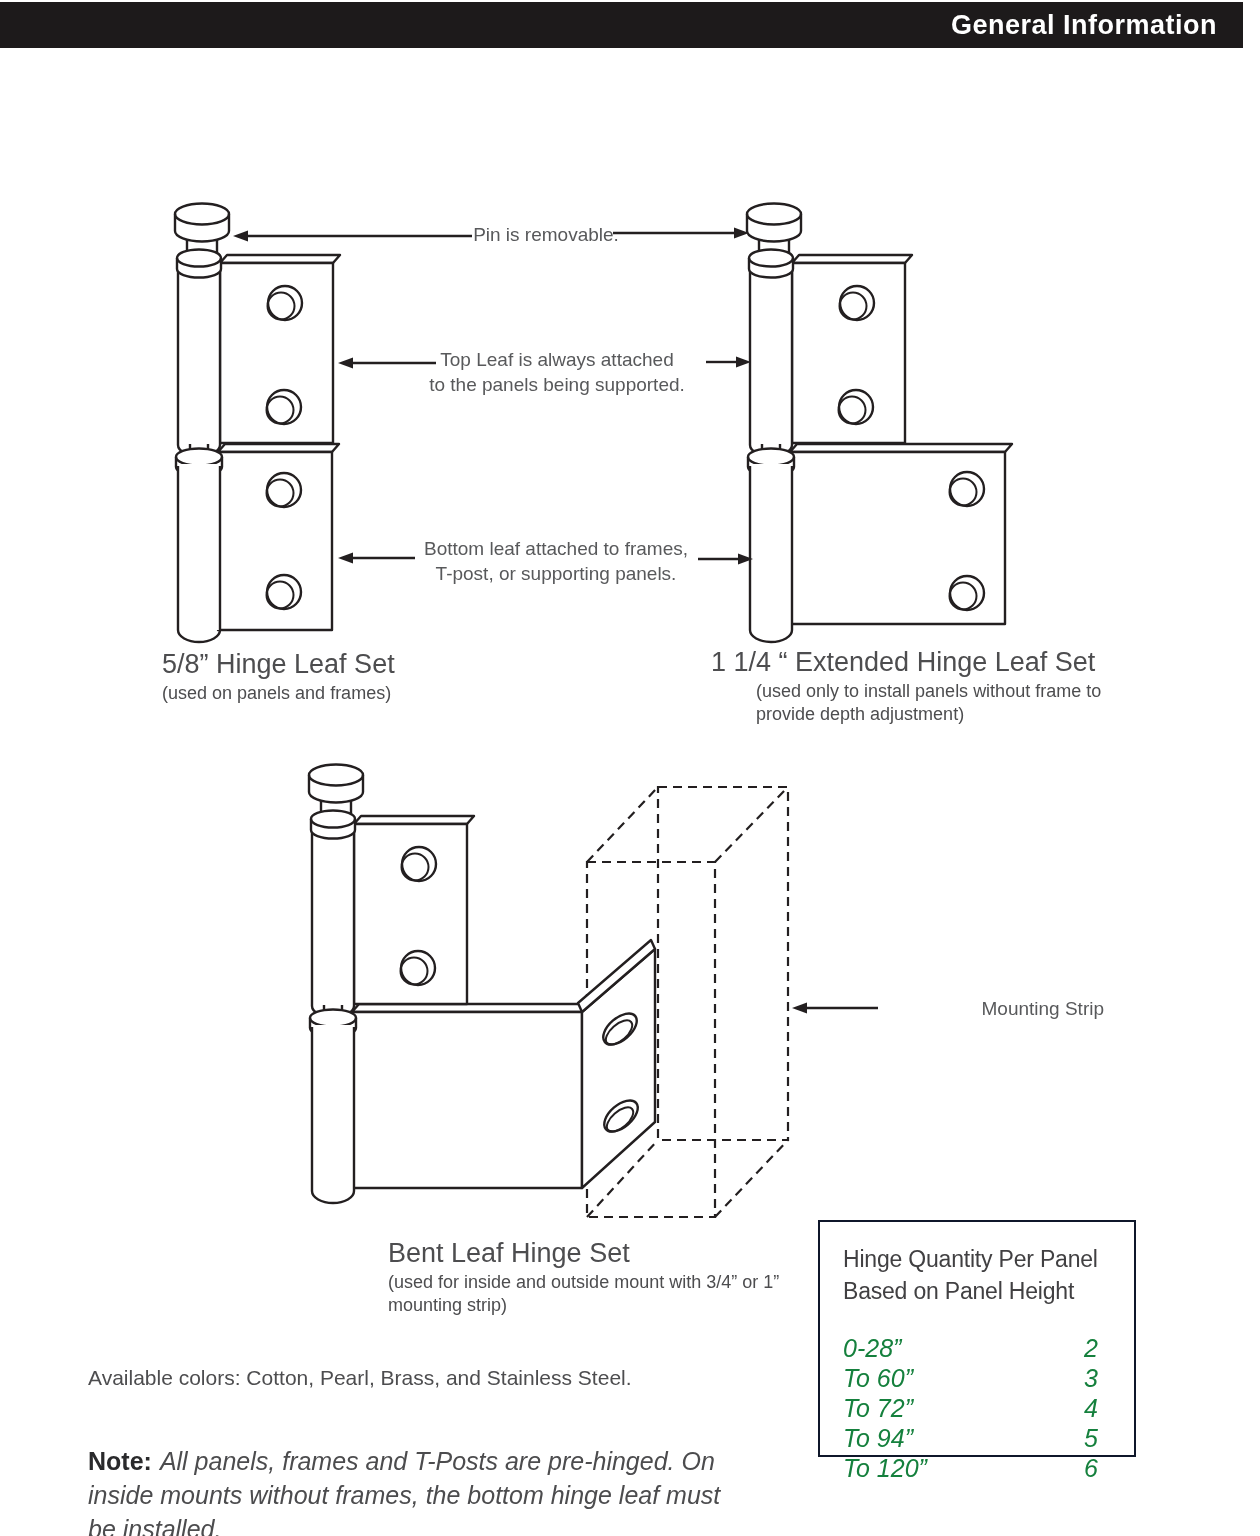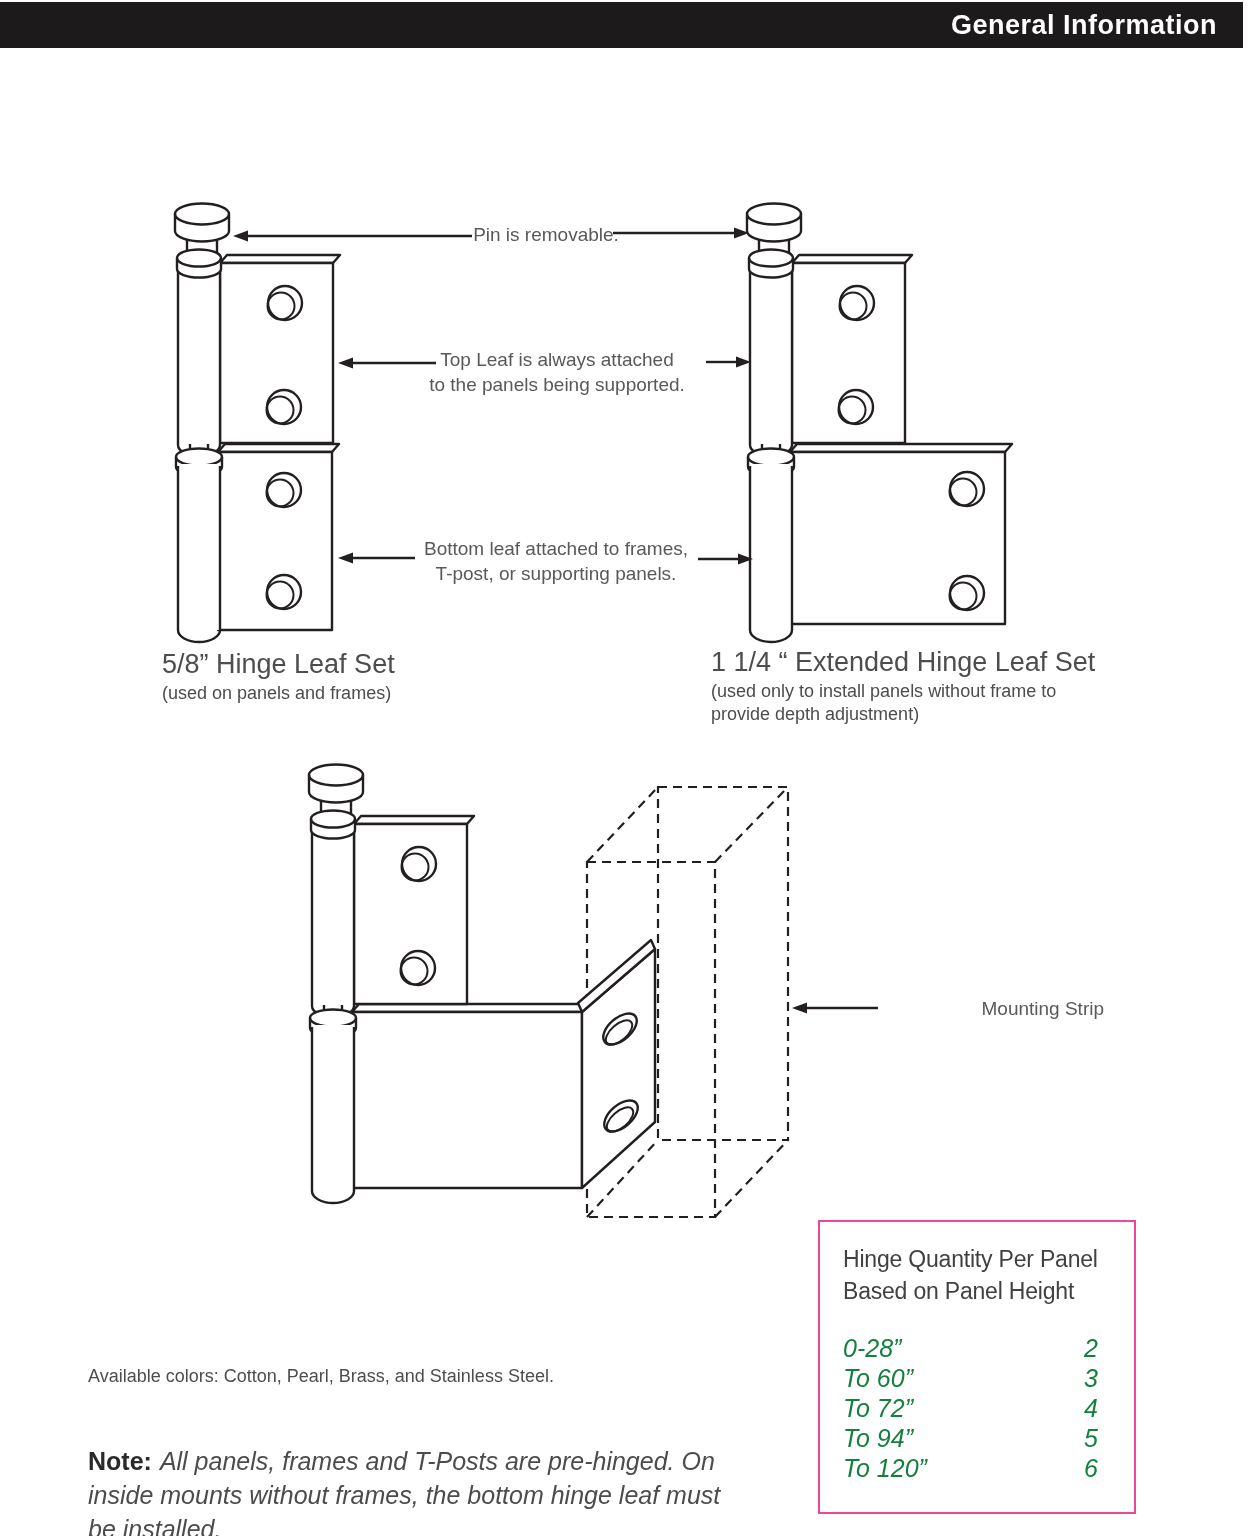--- a/index.html
+++ b/index.html
@@ -8,26 +8,26 @@
   .abs{position:absolute;}
   .headerbar{left:0;top:2px;width:1243px;height:46px;background:#1d1a1b;
              color:#ffffff;font-weight:bold;font-size:27px;line-height:46px;
              text-align:right;padding-right:26px;box-sizing:border-box;letter-spacing:.5px;}
   .pagetitle{left:60px;top:82px;font-size:33px;font-weight:bold;color:#231f20;letter-spacing:.5px;}
   .diagram{left:0;top:0;width:1260px;height:1536px;}
   .ann{color:#58595b;font-size:19px;line-height:25px;text-align:center;}
   .ann .line{display:block;}
   .cap-title{color:#4d4d4f;font-size:27px;white-space:nowrap;}
   .cap-sub{color:#4d4d4f;font-size:18px;line-height:23px;}
-  .tablebox{left:818px;top:1220px;width:318px;height:294px;border:2px solid #ec4899;
+  .tablebox{left:818px;top:1220px;width:318px;height:237px;border:2px solid #0f172a;
             box-sizing:border-box;color:#414042;}
   .tabletitle{font-size:23px;line-height:32px;margin:21px 0 0 23px;letter-spacing:-.2px;}
   .tablerows{margin:26px 36px 0 23px;}
   .trow{display:flex;justify-content:space-between;font-style:italic;font-size:25px;line-height:30px;color:#15803d;}
-  .colorsline{left:88px;top:1366px;font-size:18px;color:#4d4d4f;white-space:nowrap;}
+  .colorsline{left:88px;top:1366px;font-size:21px;color:#4d4d4f;white-space:nowrap;}
   .noteblock{left:88px;top:1444px;width:662px;font-size:25px;line-height:34px;
              font-style:italic;color:#4c4c4e;}
   .notelabel{font-style:normal;font-weight:bold;color:#2a2a2c;margin-right:8px;}
   
   .w{fill:#ffffff;stroke:#231f20;stroke-width:2.4;stroke-linejoin:round;}
   .n{fill:none;stroke:#231f20;stroke-width:2.4;}
   .n2{fill:none;stroke:#231f20;stroke-width:2;}
   .f{fill:#ffffff;stroke:none;}
   .dash{fill:none;stroke:#231f20;stroke-width:2.2;stroke-dasharray:9 6;}
   .ah{fill:#231f20;stroke:none;}
@@ -172,23 +172,27 @@
     <span class="line">Mounting Strip</span>
   </div>
 
   <div class="abs" style="left:162px;top:649px;">
     <div class="cap-title">5/8” Hinge Leaf Set</div>
     <div class="cap-sub" style="margin-top:2px;">(used on panels and frames)</div>
   </div>
 
   <div class="abs" style="left:711px;top:647px;">
     <div class="cap-title">1 1/4 “ Extended Hinge Leaf Set</div>
-    <div class="cap-sub" style="margin-top:2px;width:390px;">(used only to install panels without frame to provide depth adjustment)</div>
-  </div>
-
+    <div class="cap-sub" style="margin-top:2px;width:390px;margin-left:45px;">(used only to install panels without frame to provide depth adjustment)</div>
+  </div>
+
+  <div class="abs" style="left:388px;top:1238px;">
+    <div class="cap-title">Bent Leaf Hinge Set</div>
+    <div class="cap-sub" style="margin-top:2px;width:430px;">(used for inside and outside mount with 3/4” or 1” mounting strip)</div>
+  </div>
 
   <div class="abs tablebox">
     <div class="tabletitle">
       <div>Hinge Quantity Per Panel</div>
       <div>Based on Panel Height</div>
     </div>
     <div class="tablerows">
       <div class="trow">
         <span>0-28”</span>
           <span>2</span>

